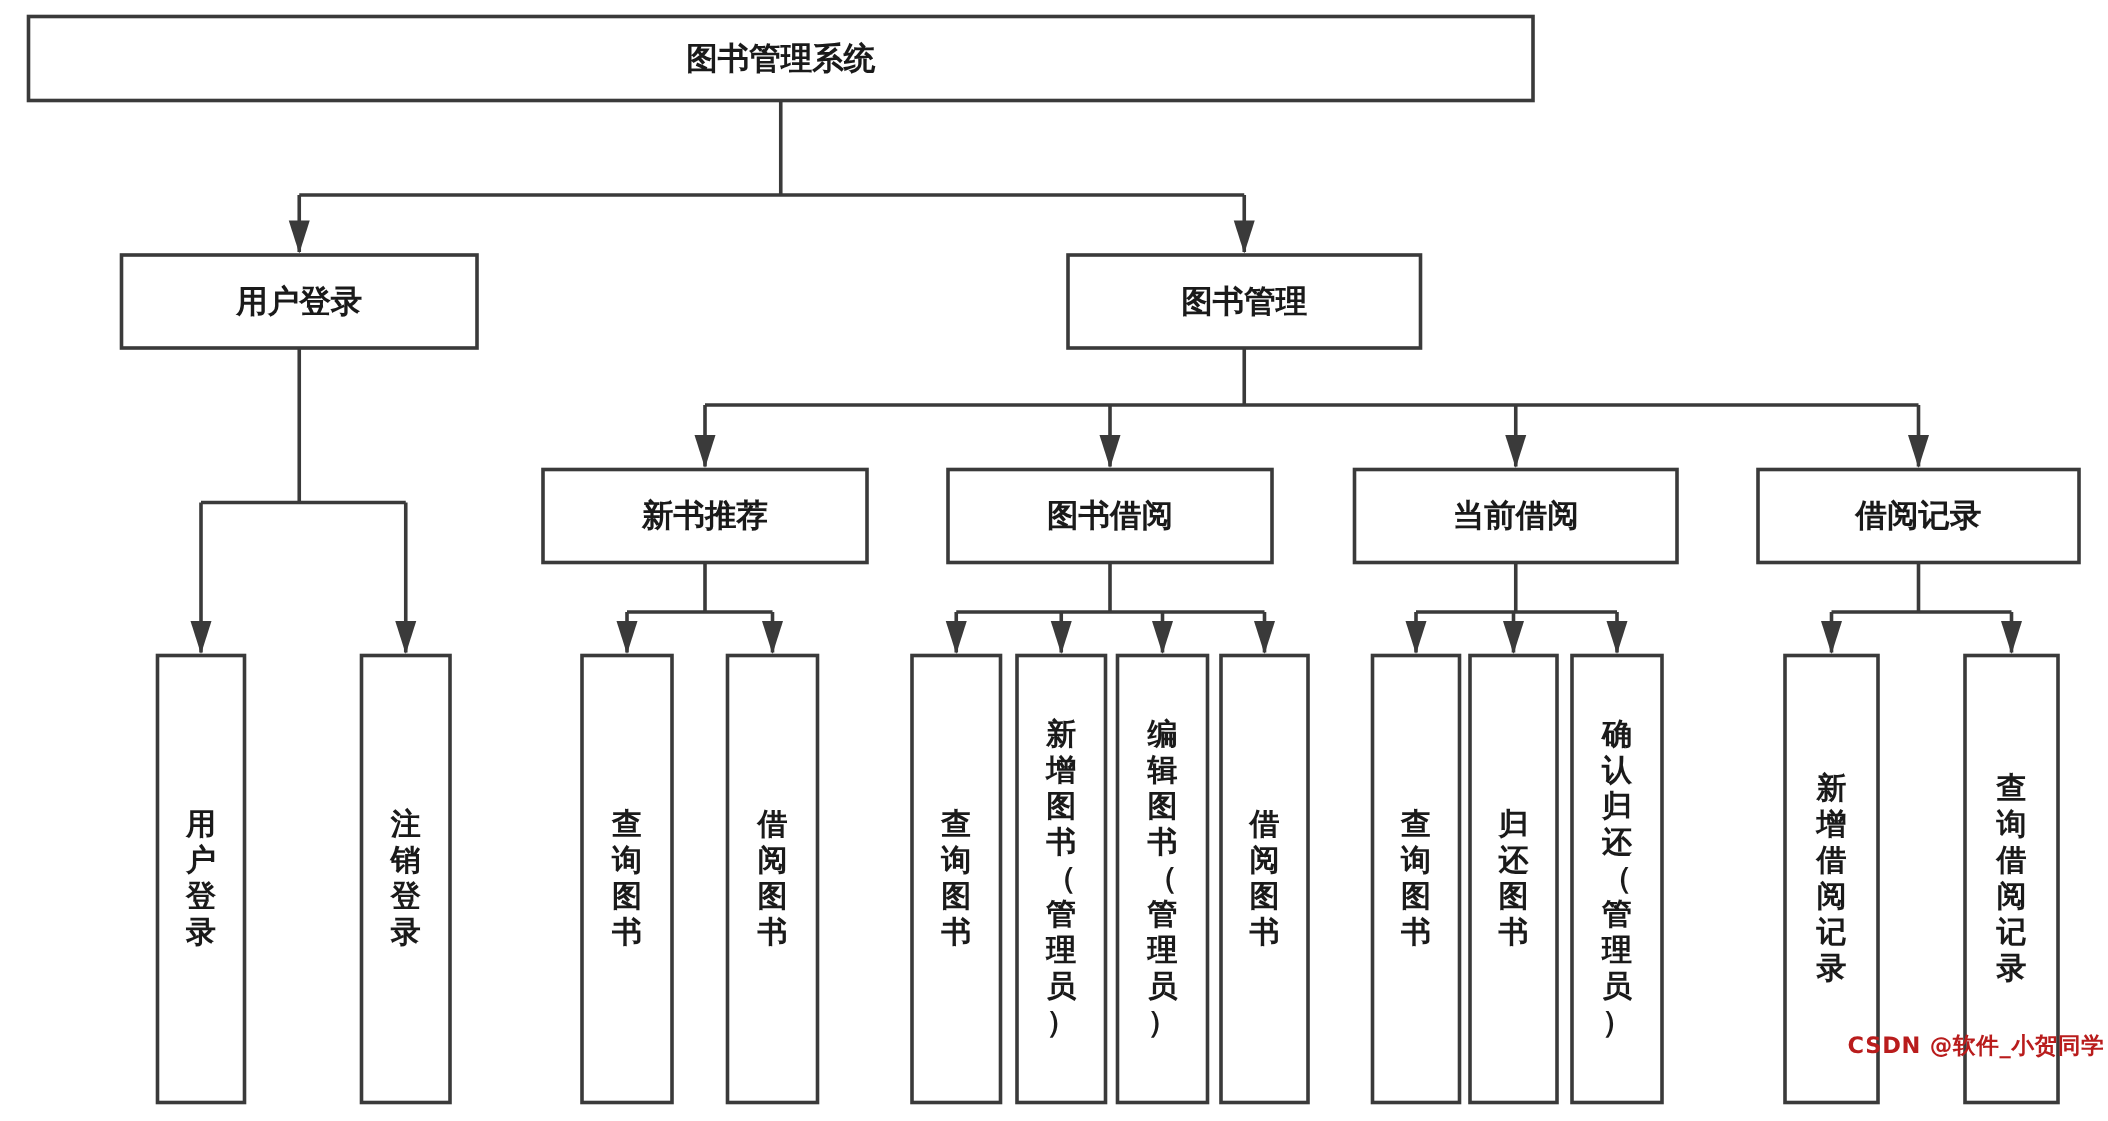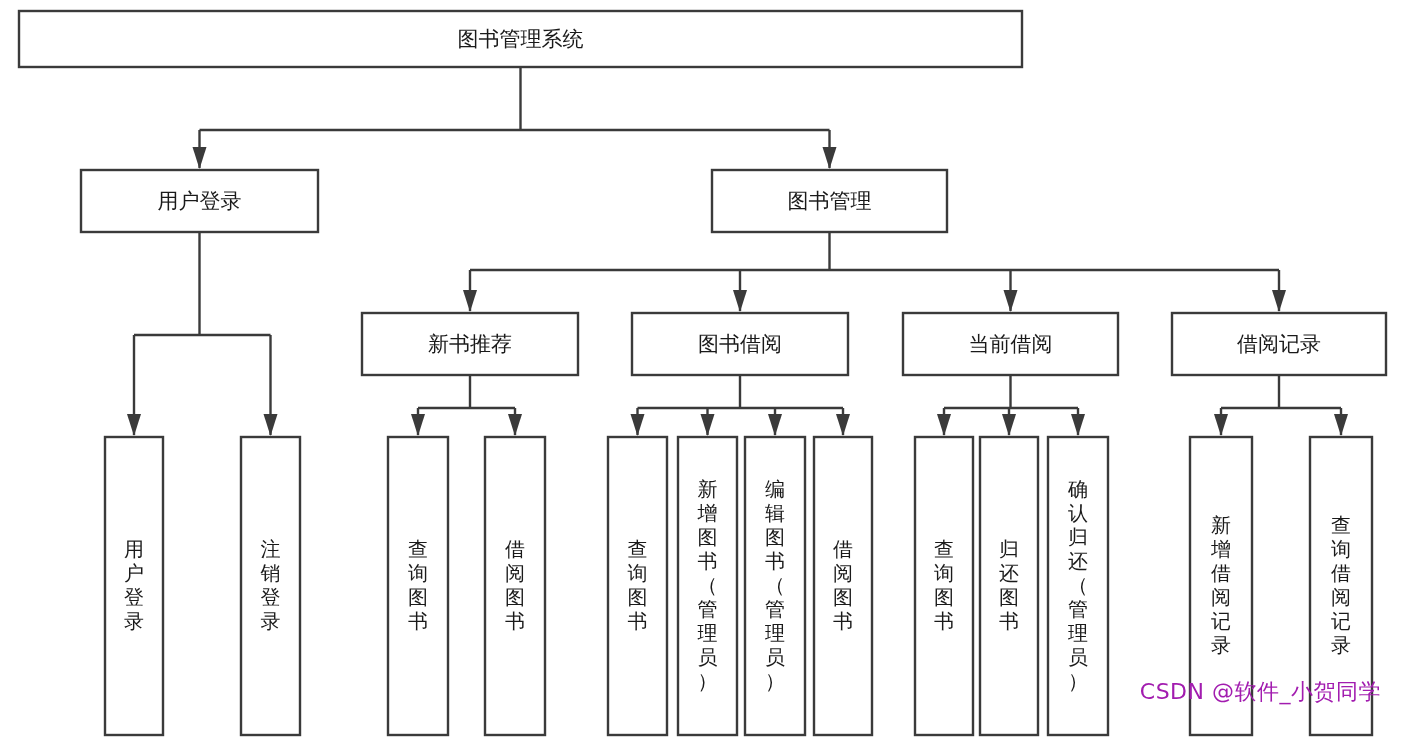--- a/index.html
+++ b/index.html
@@ -12,20 +12,21 @@
     font-family: "DejaVu Sans", "Liberation Sans", sans-serif;
     width: 1405px;
     height: 747px;
     overflow: hidden;
   }
   #diagram-root {
     position: relative;
     width: 1405px;
     height: 713px;
     background: #ffffff;
+    font-weight: bold;
   }
   svg#tree-svg {
     position: absolute;
     left: 0;
     top: 0;
     width: 1405px;
     height: 747px;
     display: block;
   }
   .node-box {
@@ -51,25 +52,25 @@
     dominant-baseline: middle;
   }
   .node-label-v {
     font-family: "DejaVu Sans", "Liberation Sans", sans-serif;
     font-size: 20px;
     fill: #1a1a1a;
     text-anchor: middle;
   }
   .watermark {
     position: absolute;
-    right: 24px;
+    right: 2px;
     bottom: 6px;
     font-family: "DejaVu Sans", "Liberation Sans", sans-serif;
-    font-size: 22px;
-    color: #a21caf;
+    font-size: 15px;
+    color: #b91c1c;
     letter-spacing: 0.5px;
     white-space: nowrap;
     pointer-events: none;
   }
 </style>
 </head>
 <body>
 
 <div id="diagram-root">
 

